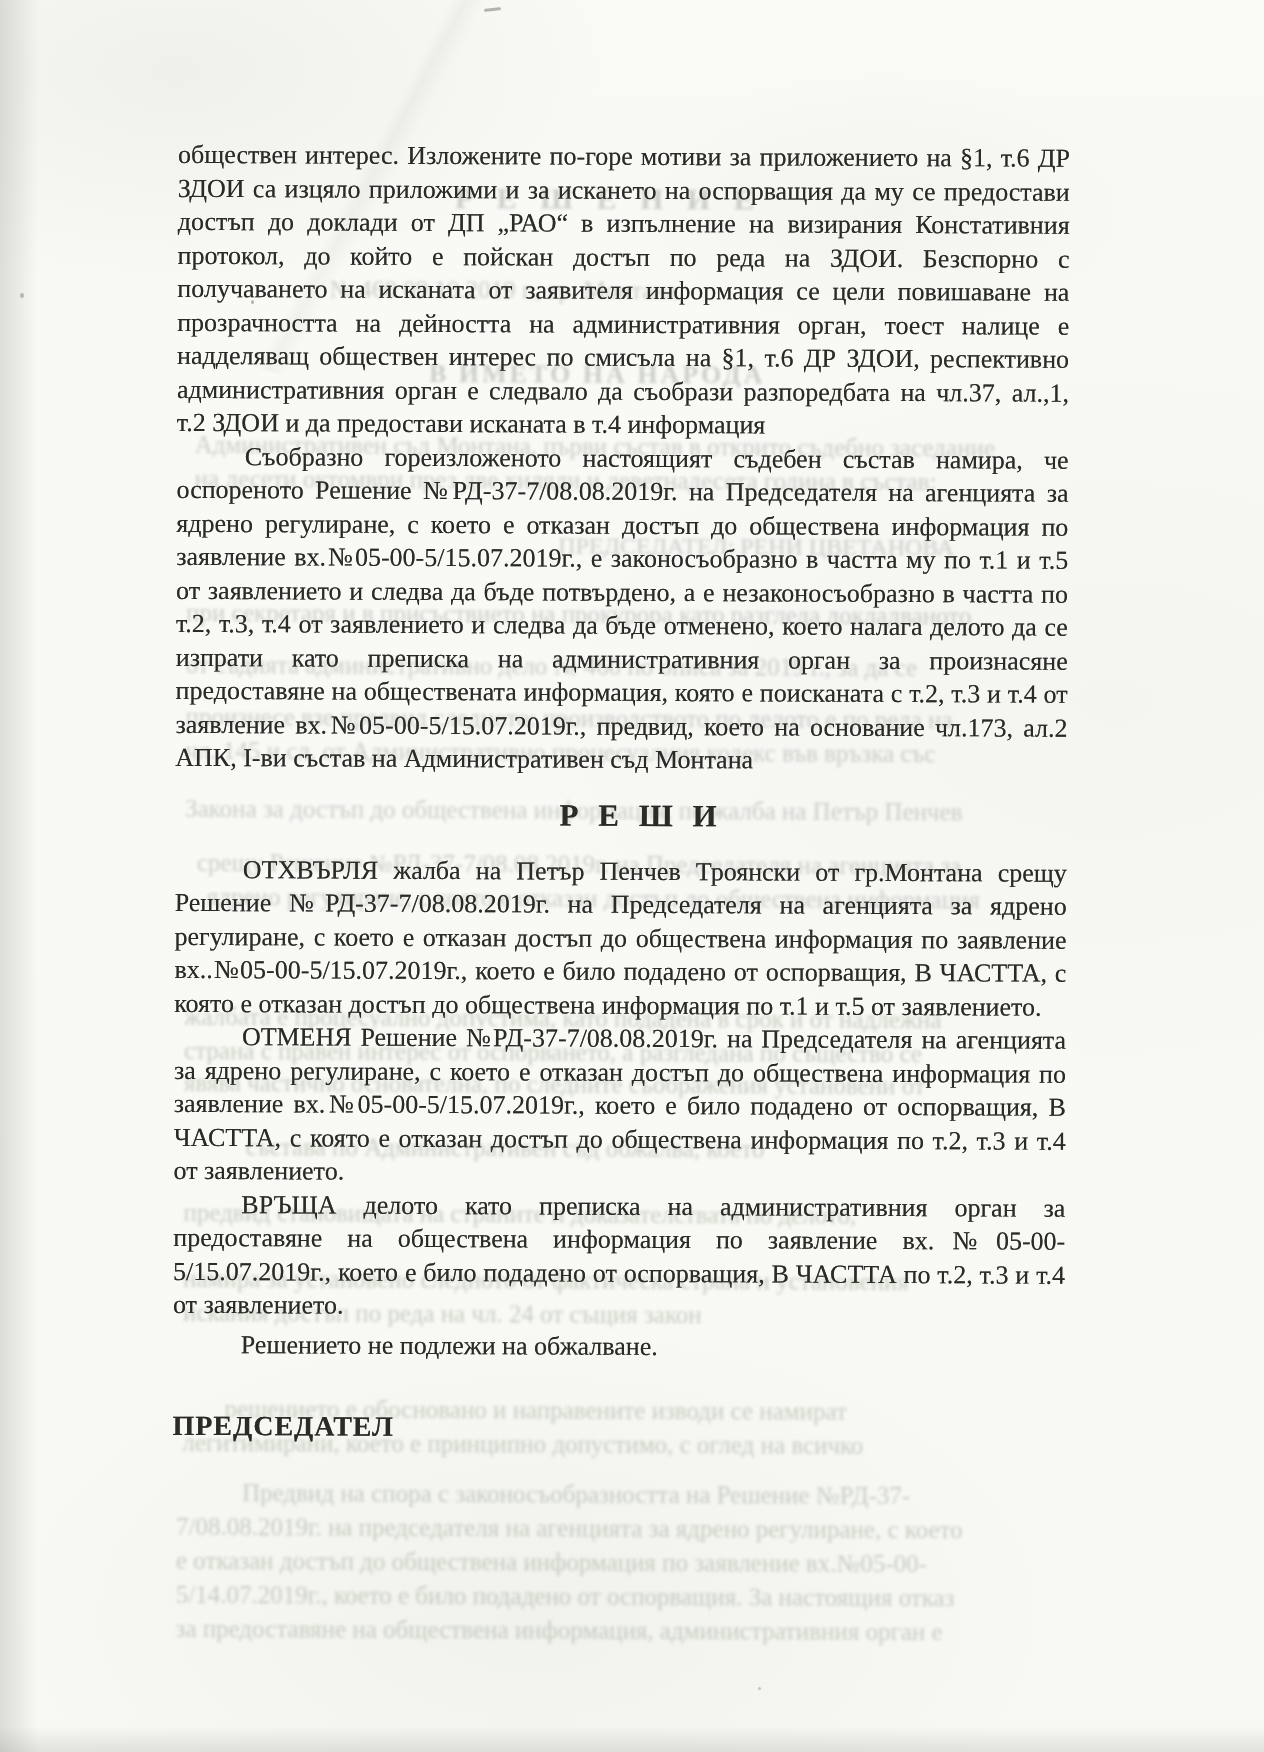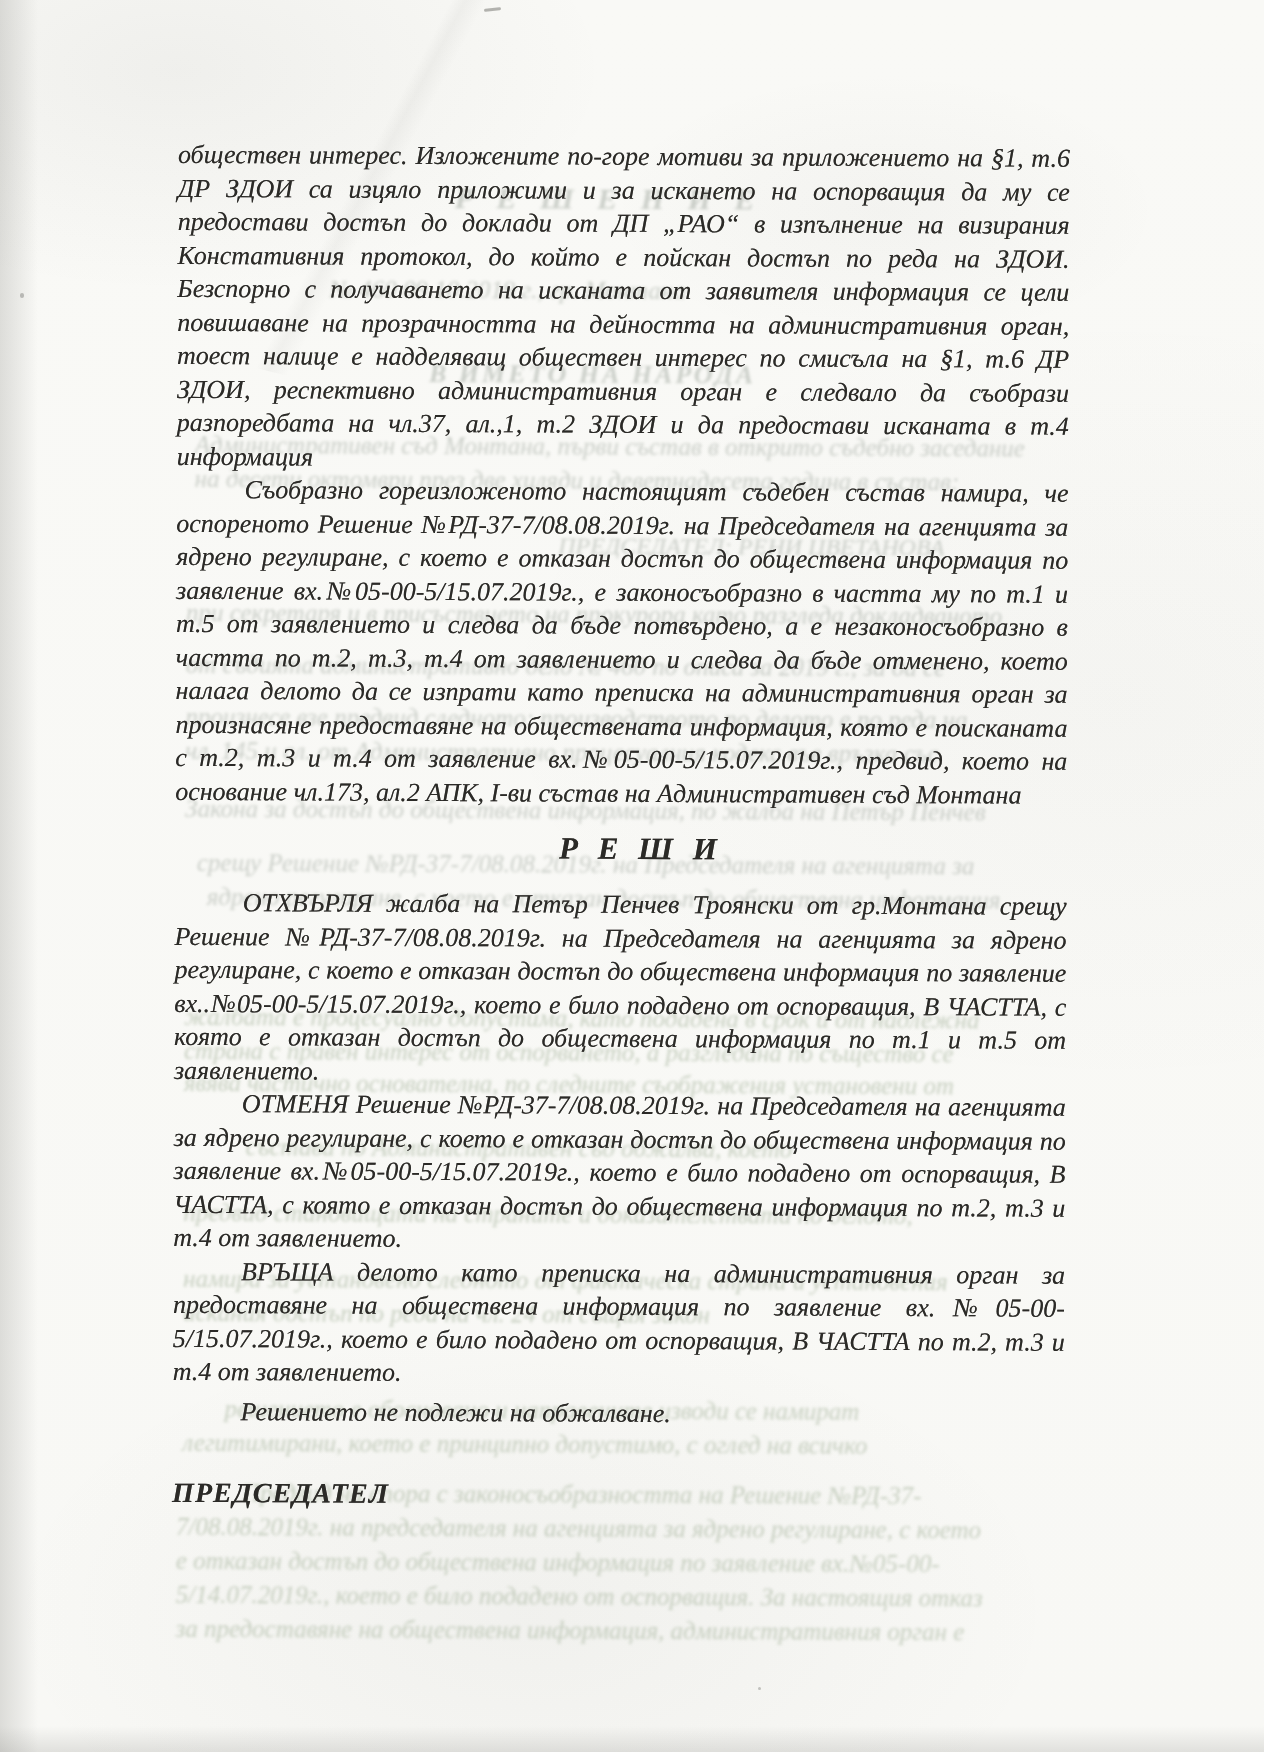--- a/index.html
+++ b/index.html
@@ -9,21 +9,20 @@
     background:#f7f7f4;
   }
   .page{
     position:absolute;inset:0;
     background:
       radial-gradient(620px 320px at 14% 4%, rgba(60,60,55,0.05), transparent 70%),
       radial-gradient(900px 560px at 88% 40%, rgba(60,60,55,0.025), transparent 72%),
       radial-gradient(760px 420px at 42% 92%, rgba(60,60,55,0.04), transparent 70%),
       radial-gradient(400px 200px at 70% 12%, rgba(60,60,55,0.03), transparent 70%),
       linear-gradient(#f9f9f6,#f8f8f5);
-    font-style: italic;
   }
   .left-edge{
     position:absolute;top:0;left:0;width:38px;height:1752px;
     background:linear-gradient(90deg, rgba(120,120,115,0.22), rgba(120,120,115,0.10) 55%, transparent);
   }
   .bottom-edge{
     position:absolute;left:0;bottom:0;width:1264px;height:26px;
     background:linear-gradient(rgba(100,100,95,0), rgba(100,100,95,0.16));
   }
   .crease{

